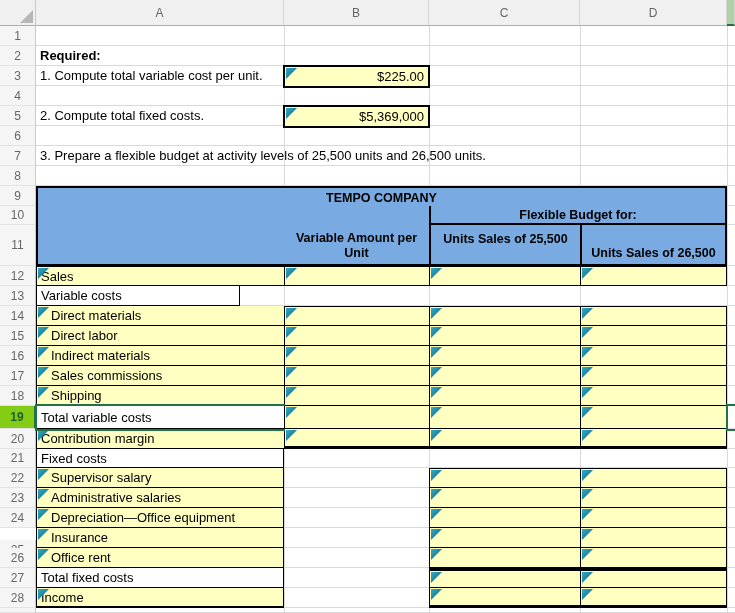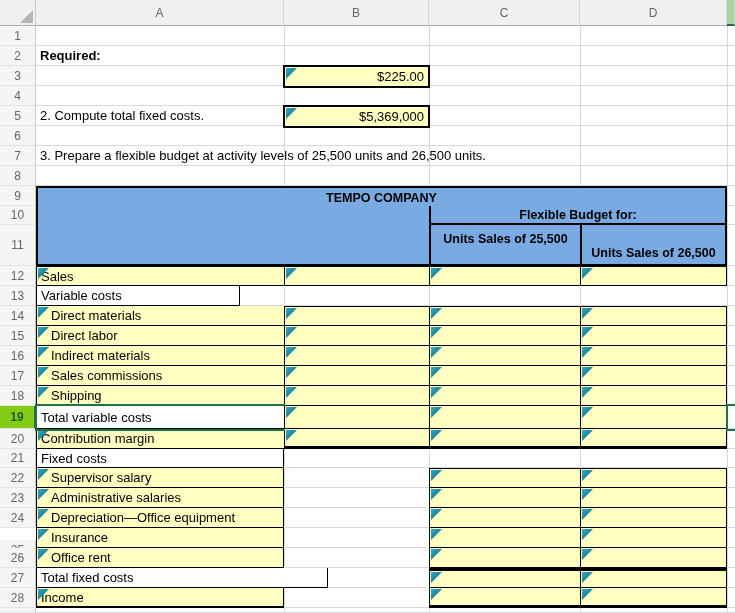--- a/index.html
+++ b/index.html
@@ -116,35 +116,37 @@
       <div class="hdr rowhdr" style="left: 0px; top: 488px; width: 36px; height: 20px;">23</div>
       <div class="hdr rowhdr" style="left: 0px; top: 508px; width: 36px; height: 20px;">24</div>
       <div class="hdr rowhdr" style="left: 0px; top: 540px; width: 36px; height: 20px;">25</div>
       <div class="hdr rowhdr" style="left: 0px; top: 548px; width: 36px; height: 20px;">26</div>
       <div class="hdr rowhdr" style="left: 0px; top: 568px; width: 36px; height: 20px;">27</div>
       <div class="hdr rowhdr" style="left: 0px; top: 588px; width: 36px; height: 20px;">28</div>
       <div class="hdr rowhdr" style="left: 0px; top: 608px; width: 36px; height: 5px;"></div>
     </div>
 
   <div class="txt req">Required:</div>
+  <div class="txt q1">1. Compute total variable cost per unit.</div>
   <div class="txt q2">2. Compute total fixed costs.</div>
   <div class="txt q3">3. Prepare a flexible budget at activity levels of 25,500 units and 26,500 units.</div>
 
   <div class="box b3">
     <span class="tri"></span>
     <span class="val">$225.00</span>
   </div>
   <div class="box b5">
     <span class="tri"></span>
     <span class="val">$5,369,000</span>
   </div>
 
   <div class="blue">
     <div class="btitle">TEMPO COMPANY</div>
     <div class="bflex">Flexible Budget for:</div>
+    <div class="bvar">Variable Amount per Unit</div>
     <div class="bc11">Units Sales of 25,500</div>
     <div class="bd11">Units Sales of 26,500</div>
   </div>
 
   <div id="body-rows">
       <div class="cell" style="left: 36px; top: 266px; width: 248px; height: 20px; background: rgb(255, 255, 194); border-left: 1.5px solid rgb(0, 0, 0); border-bottom: 1.5px solid rgb(0, 0, 0); border-top: 1.5px solid rgb(0, 0, 0); padding-left: 4px;">
         <span>Sales</span>
         <div class="tri"></div>
       </div>
       <div class="cell" style="left: 284px; top: 266px; width: 145px; height: 20px; background: rgb(255, 255, 194); border-left: 1.5px solid rgb(0, 0, 0); border-bottom: 1.5px solid rgb(0, 0, 0); border-top: 1.5px solid rgb(0, 0, 0);">
@@ -295,21 +297,21 @@
       <div class="cell" style="left: 36px; top: 548px; width: 248px; height: 20px; background: rgb(255, 255, 194); border-left: 1.5px solid rgb(0, 0, 0); border-bottom: 1.5px solid rgb(0, 0, 0); border-right: 1.5px solid rgb(0, 0, 0); padding-left: 14px;">
         <span>Office rent</span>
         <div class="tri"></div>
       </div>
       <div class="cell" style="left: 429px; top: 548px; width: 151px; height: 20px; background: rgb(255, 255, 194); border-left: 1.5px solid rgb(0, 0, 0); border-bottom: 1.5px solid rgb(0, 0, 0);">
         <div class="tri"></div>
       </div>
       <div class="cell" style="left: 580px; top: 548px; width: 147px; height: 20px; background: rgb(255, 255, 194); border-left: 1.5px solid rgb(0, 0, 0); border-bottom: 1.5px solid rgb(0, 0, 0); border-right: 1.5px solid rgb(0, 0, 0);">
         <div class="tri"></div>
       </div>
-      <div class="cell" style="left: 36px; top: 568px; width: 292px; height: 20px; background: rgb(255, 255, 255); border-left: 1.5px solid rgb(0, 0, 0); border-bottom: 1.5px solid rgb(0, 0, 0); border-right: 1.5px solid rgb(0, 0, 0); padding-left: 4px;">
+      <div class="cell" style="left: 36px; top: 568px; width: 248px; height: 20px; background: rgb(255, 255, 255); border-left: 1.5px solid rgb(0, 0, 0); border-bottom: 1.5px solid rgb(0, 0, 0); border-right: 1.5px solid rgb(0, 0, 0); padding-left: 4px;">
         <span>Total fixed costs</span>
       </div>
       <div class="cell" style="left: 429px; top: 568px; width: 151px; height: 20px; background: rgb(255, 255, 194); border-left: 1.5px solid rgb(0, 0, 0); border-bottom: 1.5px solid rgb(0, 0, 0); border-top: 3px solid rgb(0, 0, 0);">
         <div class="tri"></div>
       </div>
       <div class="cell" style="left: 580px; top: 568px; width: 147px; height: 20px; background: rgb(255, 255, 194); border-width: 3px 1.5px 1.5px; border-style: solid; border-color: rgb(0, 0, 0);">
         <div class="tri"></div>
       </div>
       <div class="cell" style="left: 36px; top: 588px; width: 248px; height: 20px; background: rgb(255, 255, 194); border-left: 1.5px solid rgb(0, 0, 0); border-bottom: 2.5px solid rgb(0, 0, 0); border-right: 1.5px solid rgb(0, 0, 0); padding-left: 4px;">
         <span>Income</span>

